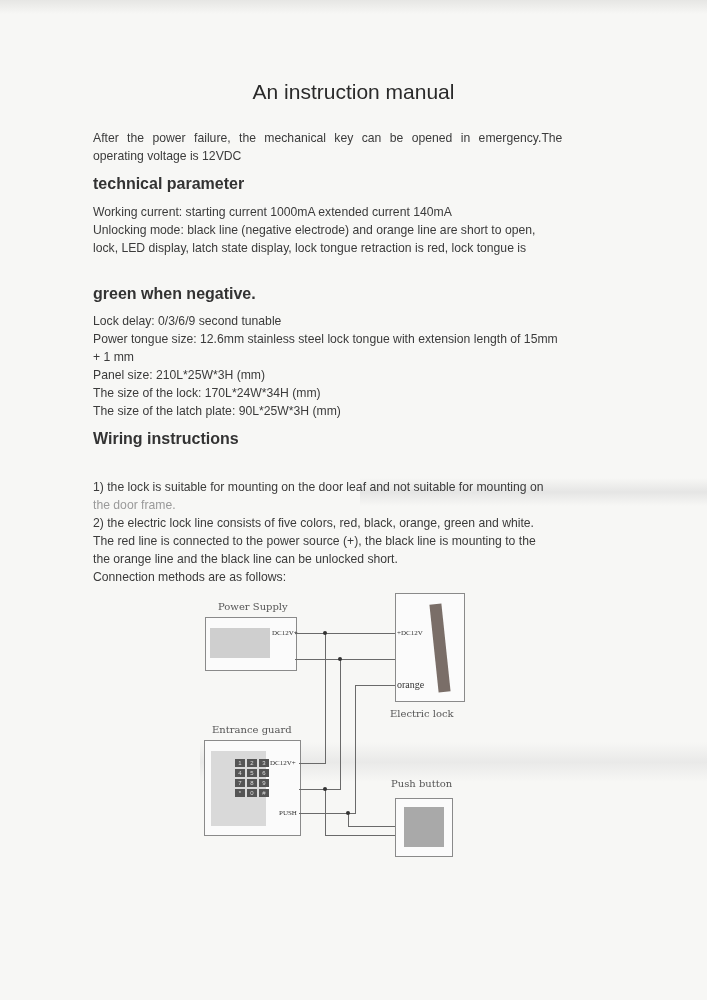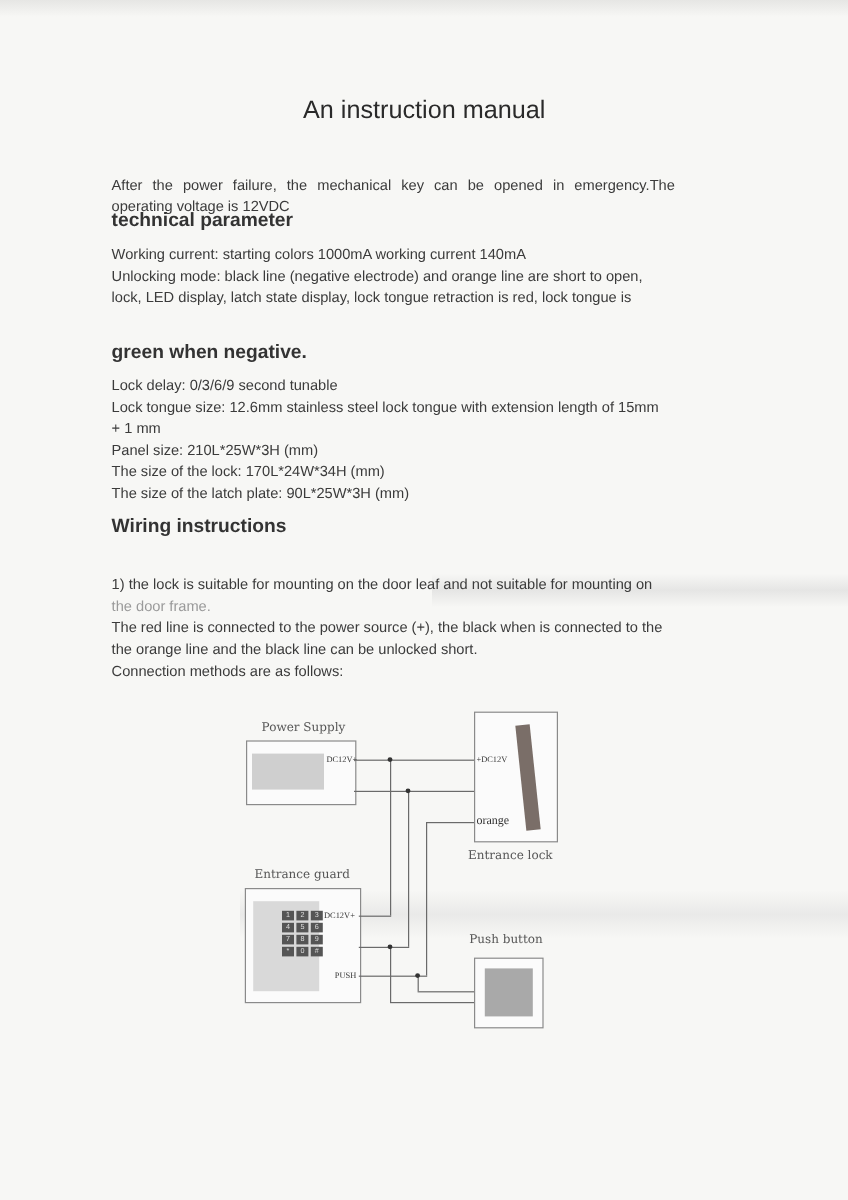--- a/index.html
+++ b/index.html
@@ -36,68 +36,69 @@
 </head>
 <body>
 
 <div class="page">
   <div class="scan-top"></div>
   <div class="smudge"></div>
   <div class="smudge2"></div>
 
   <div class="title">An instruction manual</div>
 
-  <div class="para justify" style="top:129px;margin-top:16px;">
+  <div class="para justify" style="top:129px;">
     <div class="line" style="word-spacing:5px;">After the power failure, the mechanical key can be opened in emergency.The</div>
     <div class="line">operating voltage is 12VDC</div>
   </div>
 
   <div class="h2" style="top:175px;">technical parameter</div>
 
   <div class="para" style="top:203px;">
-    <div class="line">Working current: starting colors 1000mA working current 140mA</div>
+    <div class="line">Working current: starting current 1000mA extended current 140mA</div>
     <div class="line">Unlocking mode: black line (negative electrode) and orange line are short to open,</div>
     <div class="line">lock, LED display, latch state display, lock tongue retraction is red, lock tongue is</div>
   </div>
 
   <div class="h2" style="top:285px;">green when negative.</div>
 
   <div class="para" style="top:312px;">
     <div class="line">Lock delay: 0/3/6/9 second tunable</div>
-    <div class="line">Lock tongue size: 12.6mm stainless steel lock tongue with extension length of 15mm</div>
+    <div class="line">Power tongue size: 12.6mm stainless steel lock tongue with extension length of 15mm</div>
     <div class="line">+ 1 mm</div>
     <div class="line">Panel size: 210L*25W*3H (mm)</div>
     <div class="line">The size of the lock: 170L*24W*34H (mm)</div>
     <div class="line">The size of the latch plate: 90L*25W*3H (mm)</div>
   </div>
 
   <div class="h2" style="top:430px;">Wiring instructions</div>
 
   <div class="para" style="top:478px;">
     <div class="line">1) the lock is suitable for mounting on the door leaf and not suitable for mounting on</div>
     <div class="line faded">the door frame.</div>
-    <div class="line">The red line is connected to the power source (+), the black when is connected to the</div>
+    <div class="line">2) the electric lock line consists of five colors, red, black, orange, green and white.</div>
+    <div class="line">The red line is connected to the power source (+), the black line is mounting to the</div>
     <div class="line">the orange line and the black line can be unlocked short.</div>
     <div class="line">Connection methods are as follows:</div>
   </div>
 
   <div class="diagram">
 
     <div class="lbl" style="left:218px; top:601px;">Power Supply</div>
     <div class="box" style="left:205px; top:617px; width:90px; height:52px;">
       <div style="position:absolute; left:4px; top:10px; width:60px; height:30px; background:#cfcfcf;"></div>
     </div>
     <div class="small" style="left:272px; top:629px;">DC12V+</div>
 
     <div class="box" style="left:395px; top:593px; width:68px; height:107px;">
       <div style="position:absolute; left:38px; top:10px; width:12px; height:88px; background:#7a6e68; transform:rotate(-6deg);"></div>
     </div>
     <div class="small" style="left:397px; top:629px;">+DC12V</div>
     <div class="small" style="left:397px; top:679px; font-size:10px;">orange</div>
-    <div class="lbl" style="left:390px; top:708px;">Entrance lock</div>
+    <div class="lbl" style="left:390px; top:708px;">Electric lock</div>
 
     <div class="lbl" style="left:212px; top:724px;">Entrance guard</div>
     <div class="box" style="left:204px; top:740px; width:95px; height:94px;">
       <div style="position:absolute; left:6px; top:10px; width:55px; height:75px; background:#d9d9d9;"></div>
       <div class="keypad" style="left:30px; top:18px;">
         <div class="key">1</div>
         <div class="key">2</div>
         <div class="key">3</div>
         <div class="key">4</div>
         <div class="key">5</div>

